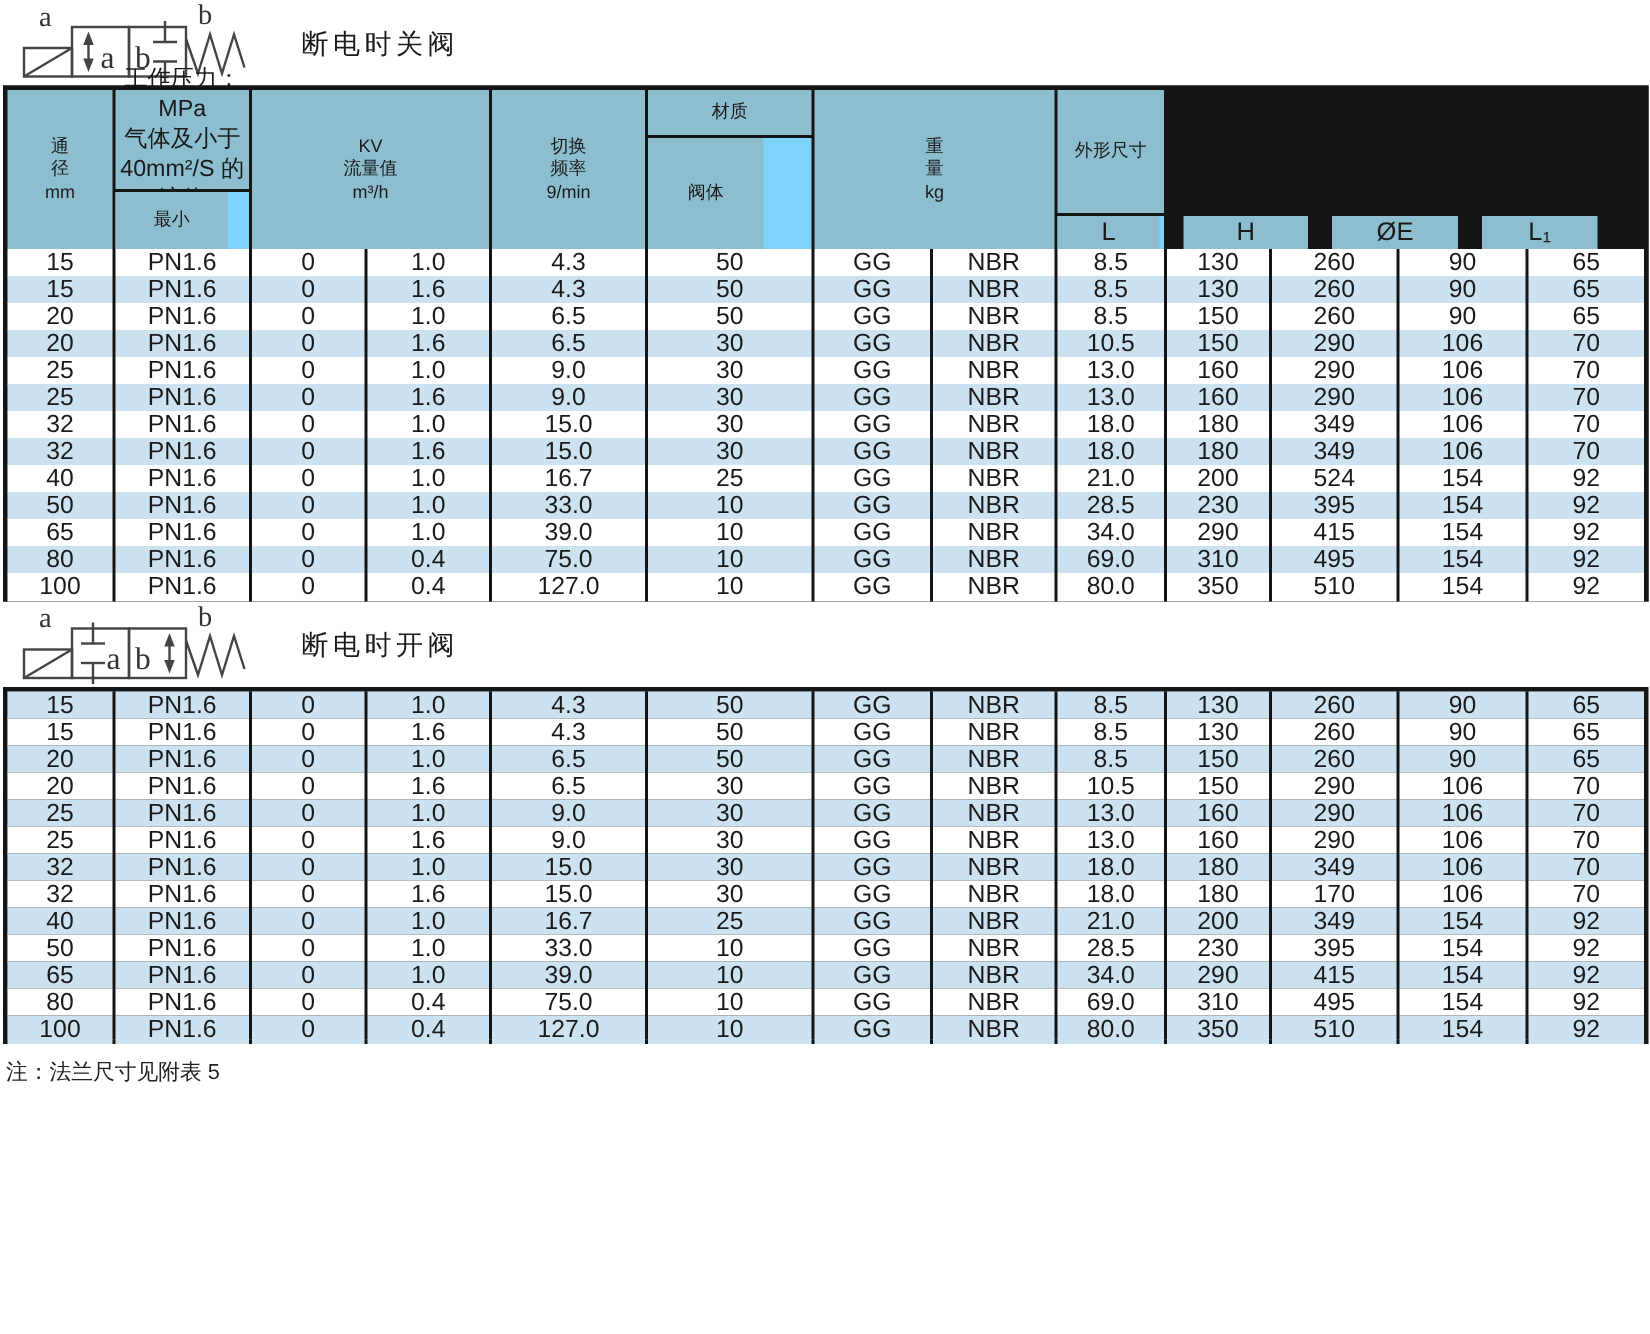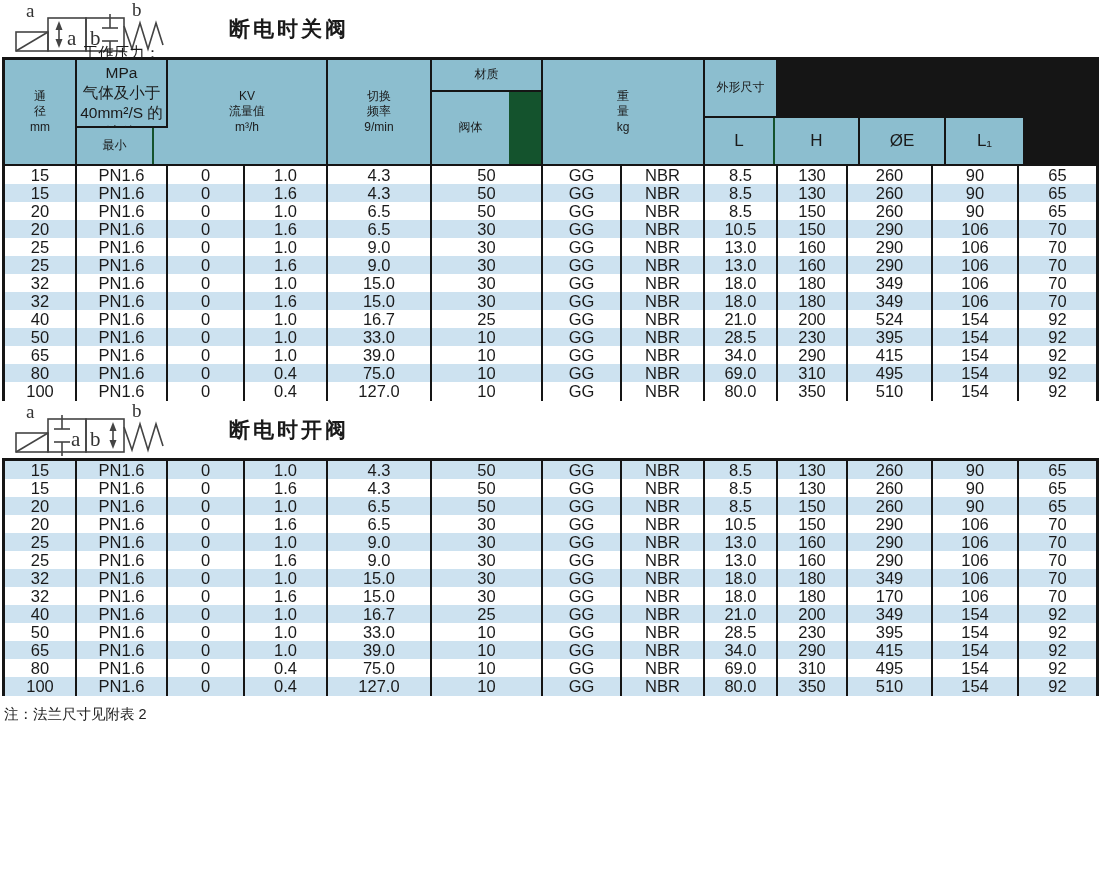--- a/index.html
+++ b/index.html
@@ -7,21 +7,21 @@
   body {
     width: 1100px; height: 889px;
     font-family: "Liberation Sans", sans-serif;
     color: #1a1a1a;
     overflow: hidden;
   }
   
   .section-head { display:flex; align-items:center; height:57px; padding-left:8px; }
   .section-head svg { flex:0 0 auto; }
   .section-title {
-    font-size:21px; font-weight:bold; letter-spacing:3px; margin-left:49px;
+    font-size:18px; font-weight:normal; letter-spacing:3px; margin-left:21px;
   }
   .sym-line { stroke:#444; stroke-width:1.6; fill:none; }
   .sym-fill { fill:#444; stroke:none; }
   .sym-letter { font-family:"Liberation Serif", serif; font-size:19px; fill:#333; }
   .sym-letter-in { font-family:"Liberation Serif", serif; font-size:21px; fill:#333; }
 
   
   .vtable {
     width:1097px; margin-left:2px;
     border:3px solid #151515; background:#151515;
@@ -30,26 +30,26 @@
   
   .thead {
     display:grid; height:104px; gap:2px; background:#151515;
     grid-template-columns:70px 89px 158px 102px 109px 160px 71px 318px;
   }
   .th {
     background:#8cbecf; display:flex; align-items:center; justify-content:center;
     text-align:center; white-space:pre-line; font-size:12px; line-height:1.28;
   }
   .hgroup { display:flex; flex-direction:column; gap:2px; background:#151515; }
-  .hgroup .hsub { display:grid; gap:2px; background:#14532d; flex:1; }
+  .hgroup .hsub { display:grid; gap:16px; background:#7dd3fc; flex:1; }
   .g-press .hlabel { height:66px; font-size:15.5px; }
   .g-press .hsub { grid-template-columns:75px 81px; }
   .g-mat .hlabel { height:30px; }
   .g-mat .hsub { grid-template-columns:77px 81px; }
-  .g-dim .hlabel { height:56px; }
+  .g-dim .hlabel { height:82px; }
   .g-dim .hsub { grid-template-columns:68px 83px 84px 77px; }
   .th.latin { font-size:17px; }
 
   
   .tbody { display:flex; flex-direction:column; gap:2px; background:#151515; }
   .trow {
     display:grid; gap:2px; background:#151515; height:16px;
     grid-template-columns:70px 89px 75px 81px 102px 109px 77px 81px 71px 68px 83px 84px 77px;
   }
   .td {
@@ -551,13 +551,13 @@
         <div class="td">NBR</div>
         <div class="td">80.0</div>
         <div class="td">350</div>
         <div class="td">510</div>
         <div class="td">154</div>
         <div class="td">92</div>
       </div>
     </div>
 </div>
 
-<div class="footnote">注：法兰尺寸见附表 2</div>
+<div class="footnote">注：法兰尺寸见附表 5</div>
 
 </body></html>

